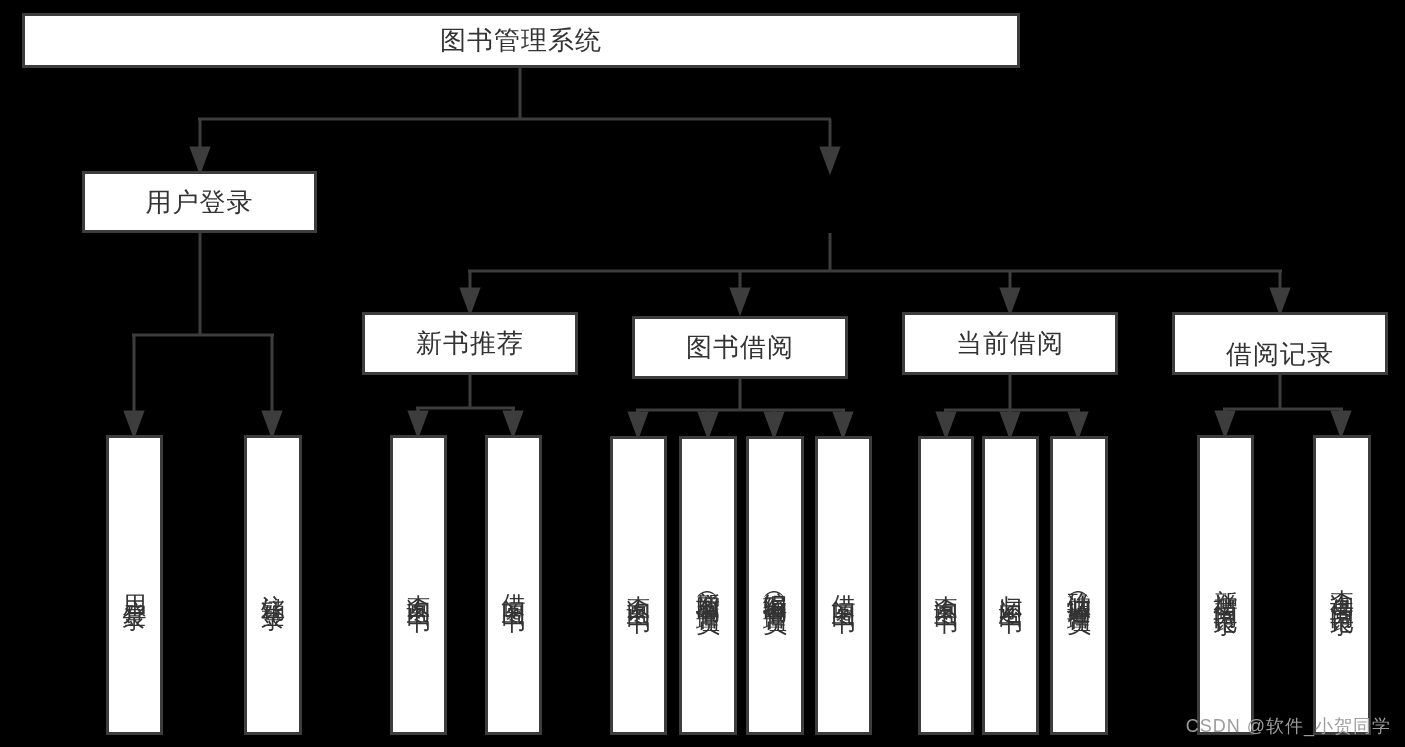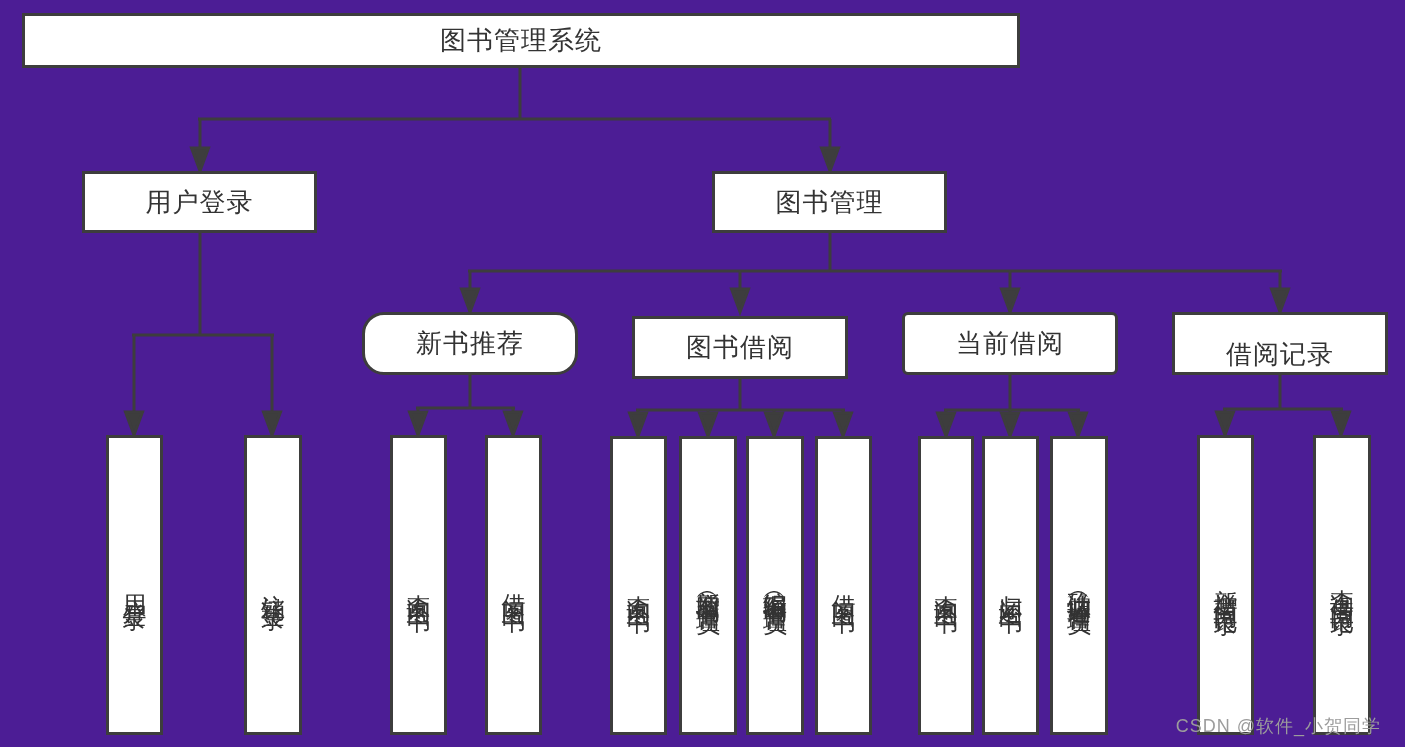--- a/index.html
+++ b/index.html
@@ -1,17 +1,17 @@
 <!DOCTYPE html>
 <html><head>
 <meta charset="utf-8">
 <style>
   html,body{margin:0;padding:0;background:#ffffff;}
   body{font-family:"Liberation Sans","DejaVu Sans",sans-serif;}
-  .stage{position:relative;width:1405px;height:747px;background:#4c1d95;overflow:hidden;}
+  .stage{position:relative;width:1405px;height:747px;background:#000000;overflow:hidden;}
   .node{
     position:absolute;
     box-sizing:border-box;
     border:3px solid #3d3d3d;
     background:#ffffff;
     display:flex;
     align-items:center;
     justify-content:center;
     color:#333333;
     font-size:26px;
@@ -22,21 +22,21 @@
   .leaf .vtext{
     writing-mode:vertical-rl;
     text-orientation:upright;
     letter-spacing:5px;
     line-height:1;
     color:#333333;
   }
   svg.wires{position:absolute;left:0;top:0;z-index:1;}
   .watermark{
     position:absolute;
-    right:24px;
+    right:14px;
     top:714px;
     font-size:18px;
     color:#9c9c9c;
     letter-spacing:1px;
     z-index:3;
     white-space:nowrap;
     margin-left:21px;
   }
 </style>
 </head>
@@ -108,31 +108,28 @@
     </g>
   </svg>
 
   <div class="node" style="left:22px;top:13px;width:998px;height:55px;">
     <span>图书管理系统</span>
   </div>
 
   <div class="node" style="left:82px;top:171px;width:235px;height:62px;">
     <span>用户登录</span>
   </div>
-  <div class="node" style="left:712px;top:171px;width:235px;height:62px;">
-    <span>图书管理</span>
-  </div>
 
-  <div class="node" style="left:362px;top:312px;width:216px;height:63px;border-radius:22px;">
+  <div class="node" style="left:362px;top:312px;width:216px;height:63px;">
     <span>新书推荐</span>
   </div>
   <div class="node" style="left:632px;top:316px;width:216px;height:63px;">
     <span>图书借阅</span>
   </div>
-  <div class="node" style="left:902px;top:312px;width:216px;height:63px;border-radius:6px;">
+  <div class="node" style="left:902px;top:312px;width:216px;height:63px;">
     <span>当前借阅</span>
   </div>
   <div class="node" style="left:1172px;top:312px;width:216px;height:63px;align-items:flex-end;">
     <span>借阅记录</span>
   </div>
 
   <div class="node leaf" style="left:106px;top:435px;width:57px;height:300px;">
     <span class="vtext">用户登录</span>
   </div>
   <div class="node leaf" style="left:244px;top:435px;width:58px;height:300px;">

